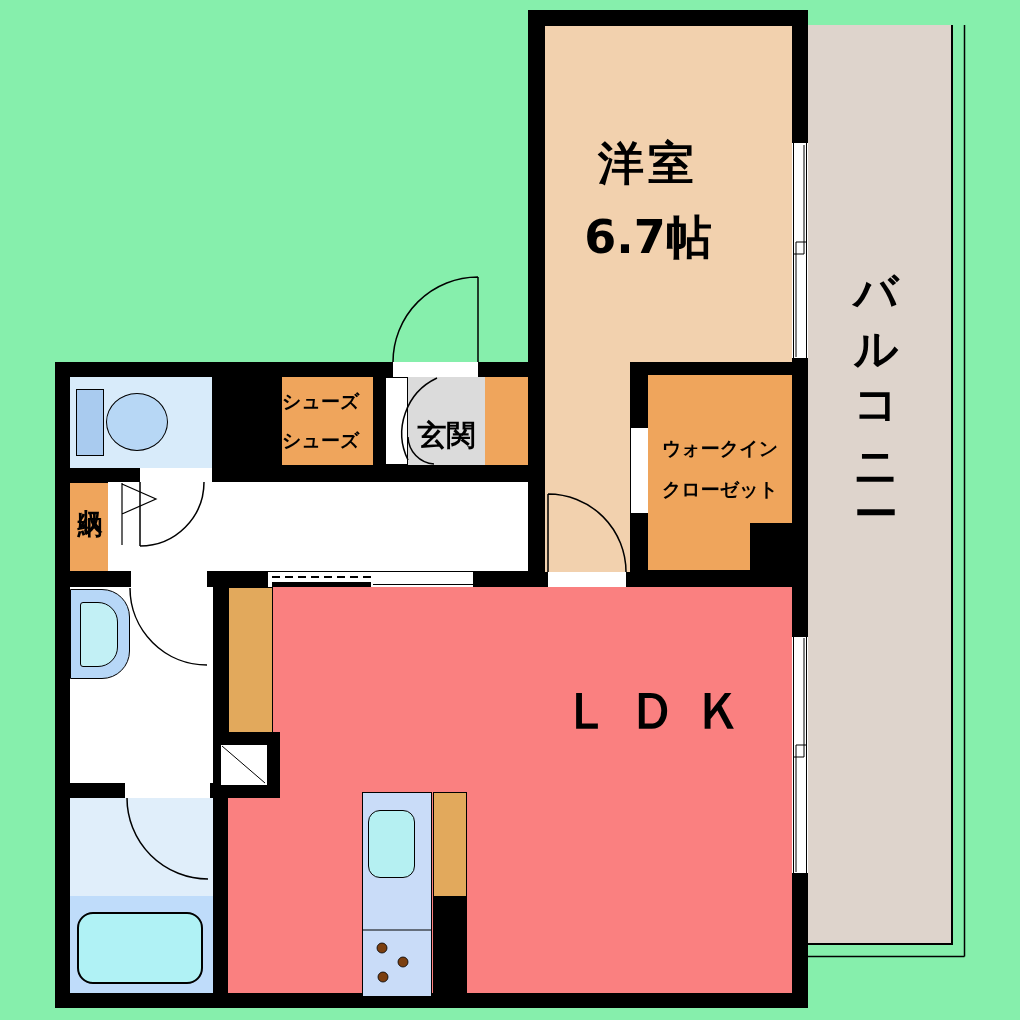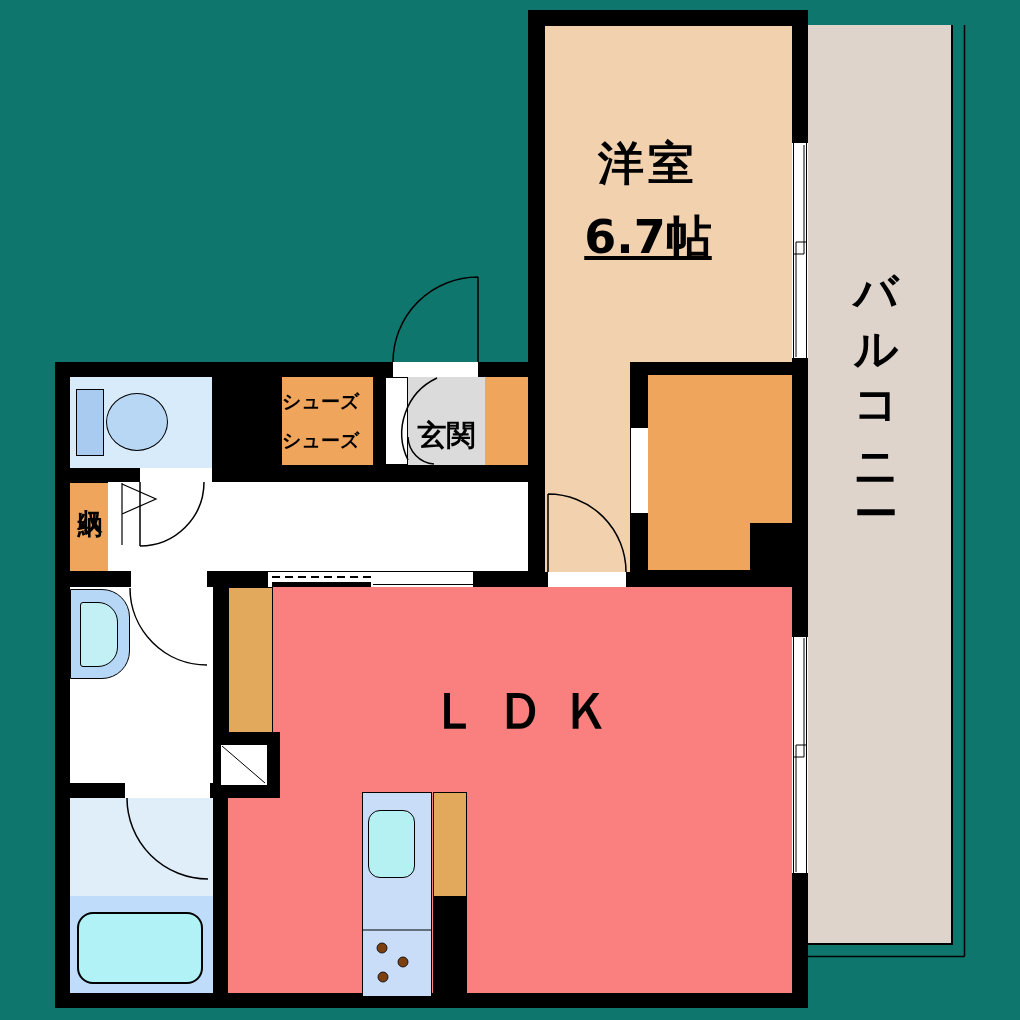--- a/index.html
+++ b/index.html
@@ -1,16 +1,16 @@
 <!DOCTYPE html>
 <html><head>
 <meta charset="utf-8">
 <style>
   html,body{margin:0;padding:0;background:#fff;}
-  #plan{position:relative;width:1020px;height:1020px;background:#0f766e;overflow:hidden;
+  #plan{position:relative;width:1020px;height:1020px;background:#86efac;overflow:hidden;
         font-family:"DejaVu Sans","Liberation Sans",sans-serif;}
   .abs{position:absolute;box-sizing:border-box;}
   
   #wall-left-wing{left:55px;top:362px;width:753px;height:646px;background:#000;}
   #wall-right-wing{left:528px;top:10px;width:280px;height:998px;background:#000;}
   
   #balcony{left:808px;top:25px;width:145px;height:920px;background:#DED4CC;
            border-right:2px solid #000;border-bottom:2px solid #000;}
   
   #w-room{left:545px;top:26px;width:247px;height:336px;background:#F2D1AE;}
@@ -47,27 +47,27 @@
   #win1{left:792px;top:143px;width:16px;height:215px;background:#fff;}
   #win2{left:792px;top:637px;width:16px;height:236px;background:#fff;}
   #counter{left:362px;top:792px;width:70px;height:205px;background:#C9DCF8;border:1px solid #000;}
   #sink{left:368px;top:810px;width:47px;height:68px;background:#B5F0F2;border:1px solid #000;border-radius:12px;}
   #tanB{left:433px;top:792px;width:34px;height:105px;background:#E2A95C;border:1px solid #000;}
   #blackB{left:433px;top:897px;width:34px;height:100px;background:#000;}
   #lines-overlay{left:0;top:0;width:1020px;height:1020px;pointer-events:none;}
   
   .lbl{position:absolute;color:#000;font-weight:bold;line-height:1.1;white-space:nowrap;}
   #lbl-wroom{left:528px;top:138px;width:240px;text-align:center;font-size:46px;letter-spacing:4px;}
-  #lbl-wsize{left:528px;top:212px;width:240px;text-align:center;font-size:46px;text-decoration:underline;}
+  #lbl-wsize{left:528px;top:212px;width:240px;text-align:center;font-size:46px;}
   #lbl-balcony{left:852px;top:242px;writing-mode:vertical-rl;font-size:44px;letter-spacing:12px;}
   #lbl-sc{left:282px;top:382px;width:91px;font-size:19px;line-height:2.05;}
   #lbl-genkan{left:408px;top:420px;width:77px;text-align:center;font-size:29px;}
   #lbl-wic{left:648px;top:428px;width:144px;text-align:center;font-size:19px;line-height:2.15;}
   #lbl-shunou{left:76px;top:488px;writing-mode:vertical-rl;font-size:25px;letter-spacing:5px;}
-  #lbl-ldk{left:430px;top:684px;width:330px;text-align:left;font-size:50px;letter-spacing:16px;}
+  #lbl-ldk{left:430px;top:684px;width:330px;text-align:right;font-size:50px;letter-spacing:16px;}
   #lbl-ldksize{left:430px;top:778px;width:330px;text-align:center;font-size:50px;}
 </style>
 </head>
 <body>
 
 <div id="plan">
 
   <div class="abs" id="wall-left-wing"></div>
   <div class="abs" id="wall-right-wing"></div>
 
@@ -138,15 +138,19 @@
   </svg>
 
   <div class="lbl" id="lbl-wroom">洋室</div>
   <div class="lbl" id="lbl-wsize">6.7帖</div>
   <div class="lbl" id="lbl-balcony">バルコニー</div>
   <div class="lbl" id="lbl-sc">
     <span style="display:block">シューズ</span>
     <span style="display:block">シューズ</span>
   </div>
   <div class="lbl" id="lbl-genkan">玄関</div>
+  <div class="lbl" id="lbl-wic">
+    <span style="display:block">ウォークイン</span>
+    <span style="display:block">クローゼット</span>
+  </div>
   <div class="lbl" id="lbl-shunou">収納</div>
   <div class="lbl" id="lbl-ldk">ＬＤＫ</div>
 </div>
 
 </body></html>

